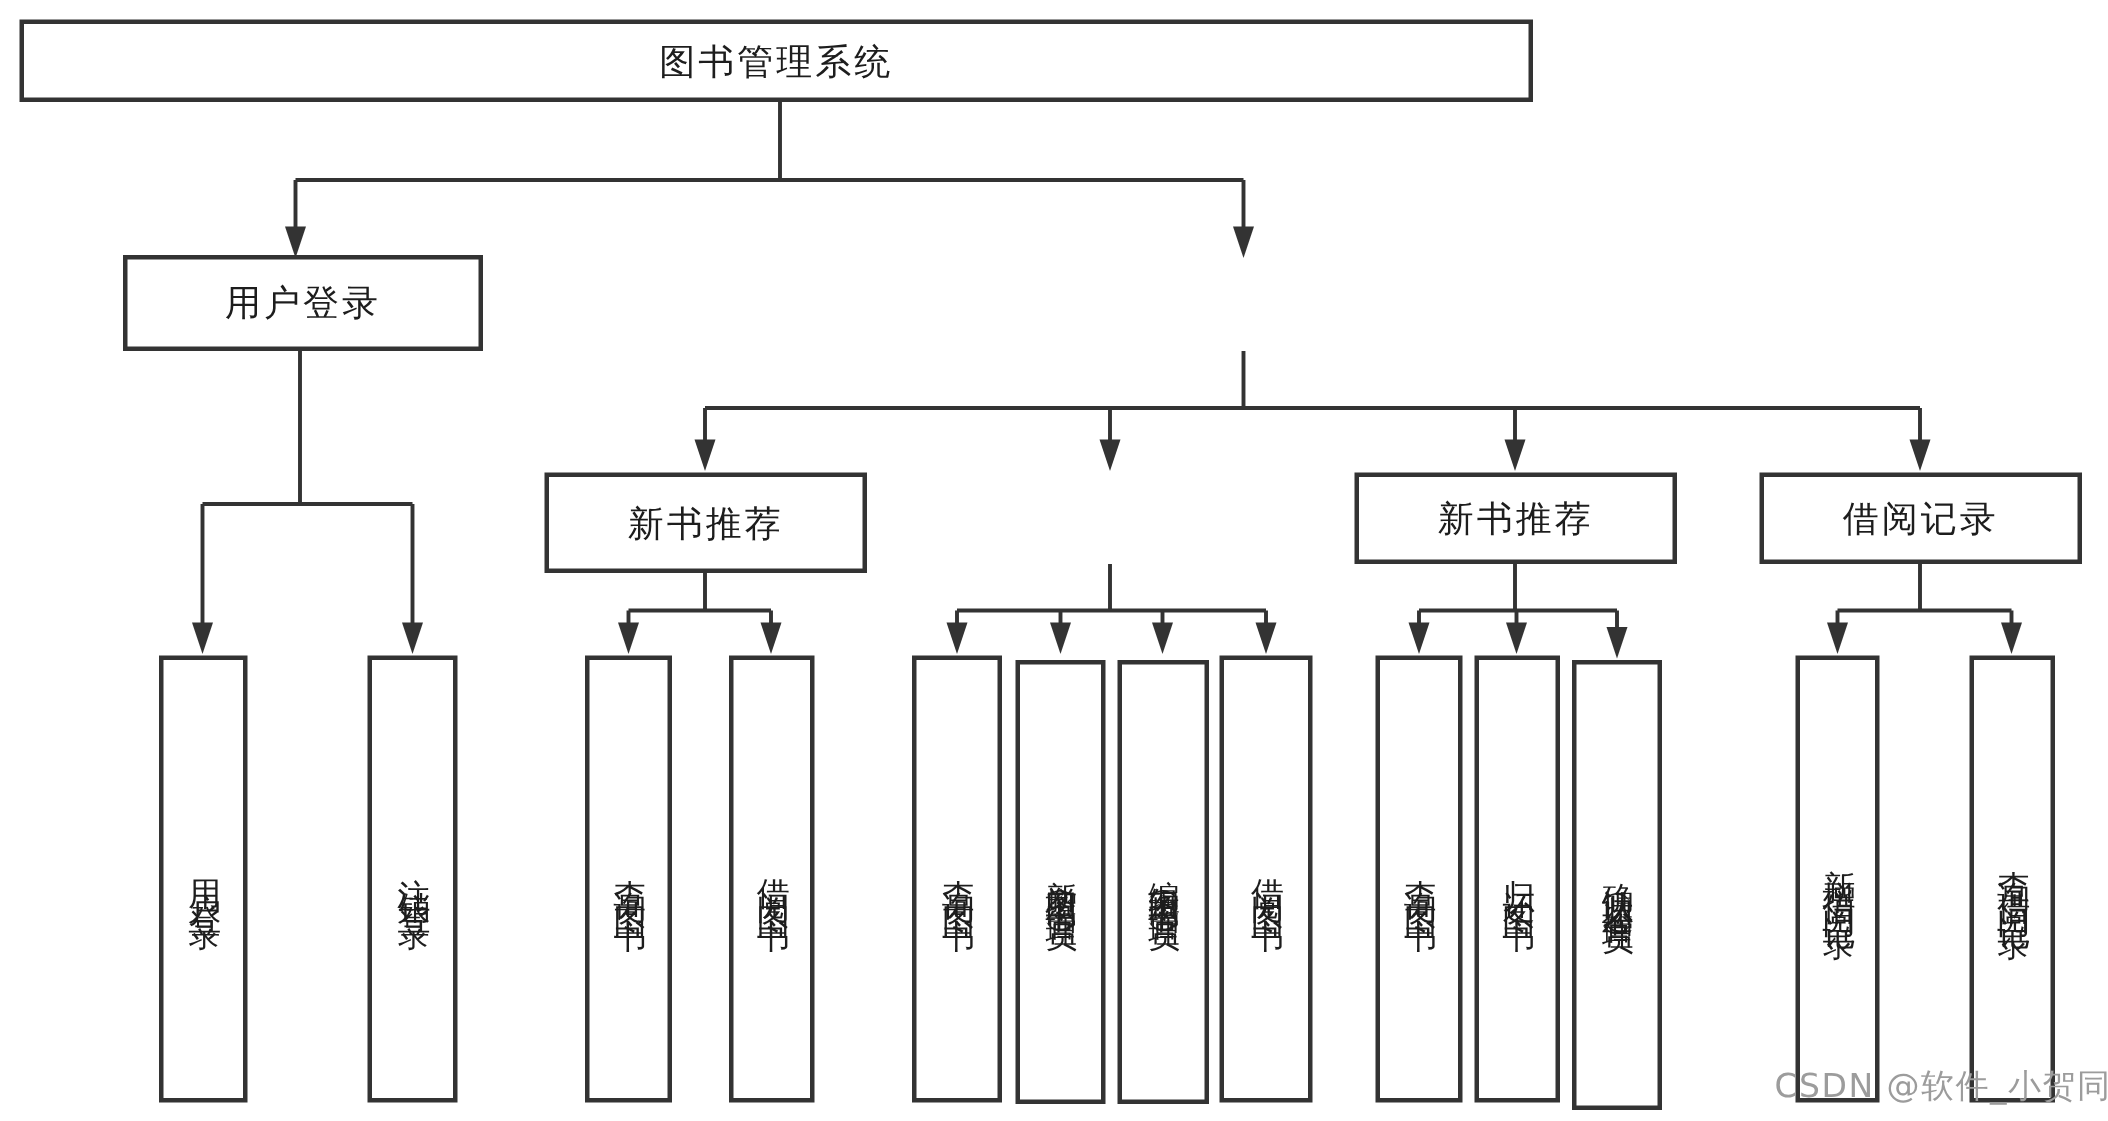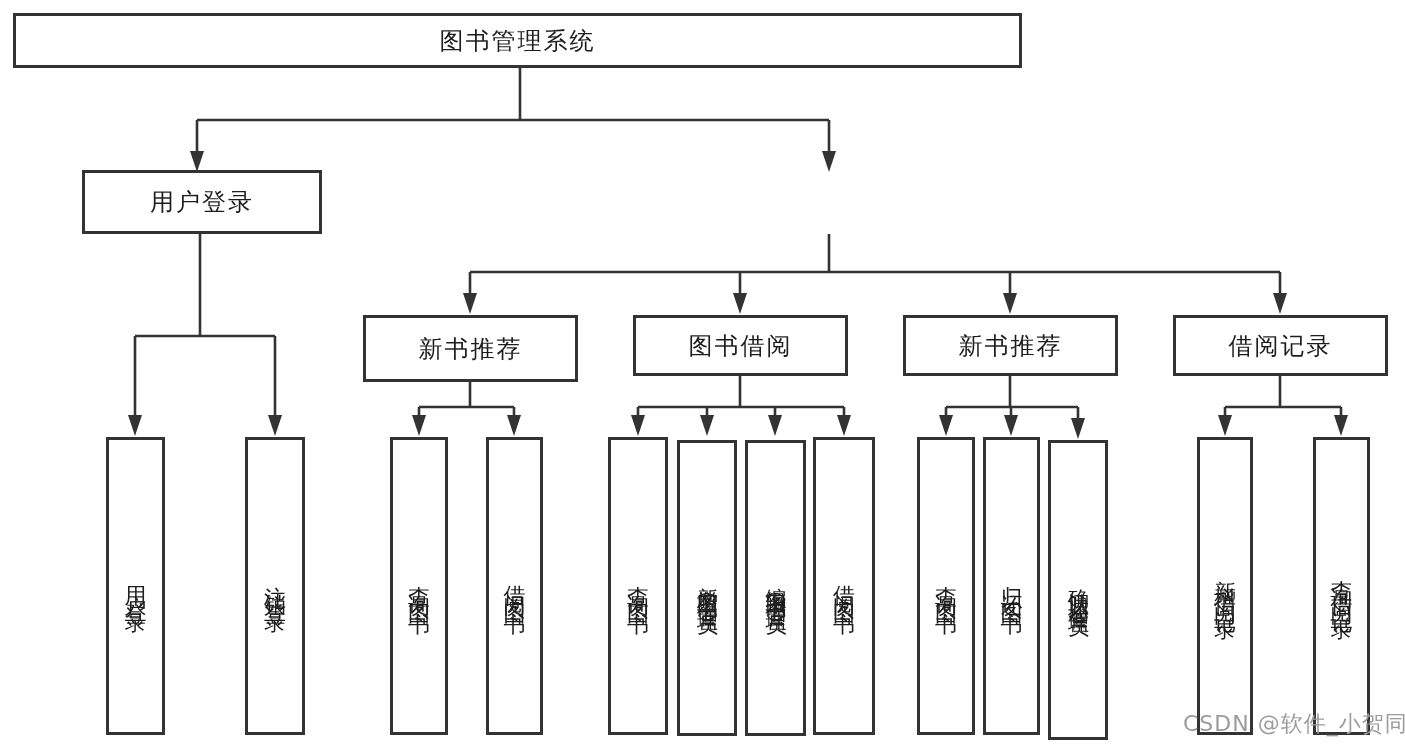--- a/index.html
+++ b/index.html
@@ -138,23 +138,20 @@
     <span>图书管理系统</span>
   </div>
 
   <div class="box hbox" style="left:82px;top:170px;width:240px;height:64px">
     <span>用户登录</span>
   </div>
 
   <div class="box hbox" style="left:363px;top:315px;width:215px;height:67px">
     <span>新书推荐</span>
   </div>
-  <div class="box hbox" style="left:633px;top:315px;width:215px;height:61px">
-    <span>图书借阅</span>
-  </div>
   <div class="box hbox" style="left:903px;top:315px;width:215px;height:61px">
     <span>新书推荐</span>
   </div>
   <div class="box hbox" style="left:1173px;top:315px;width:215px;height:61px">
     <span>借阅记录</span>
   </div>
 
   <div class="box leaf" style="left:106px;top:437px;width:59px;height:298px">
     <span>用户登录</span>
   </div>

